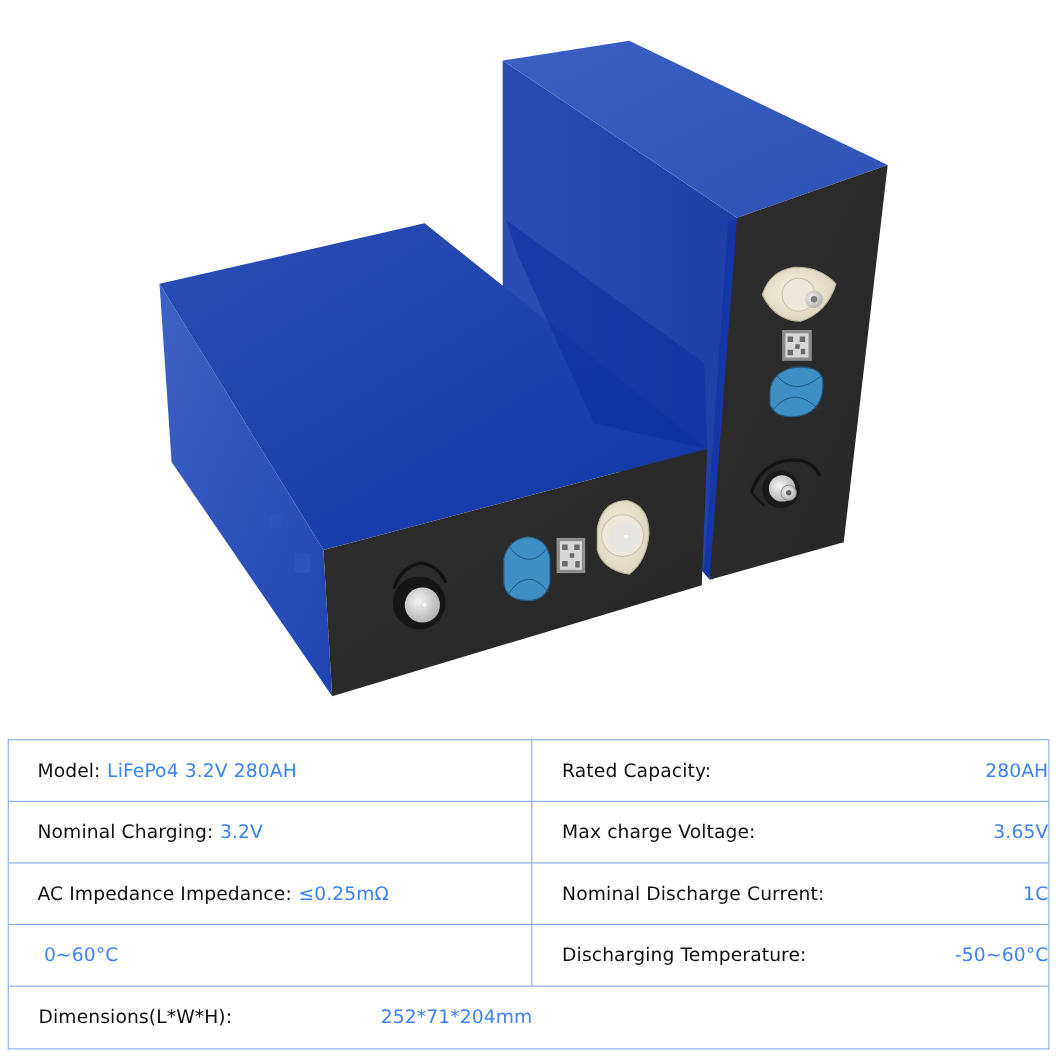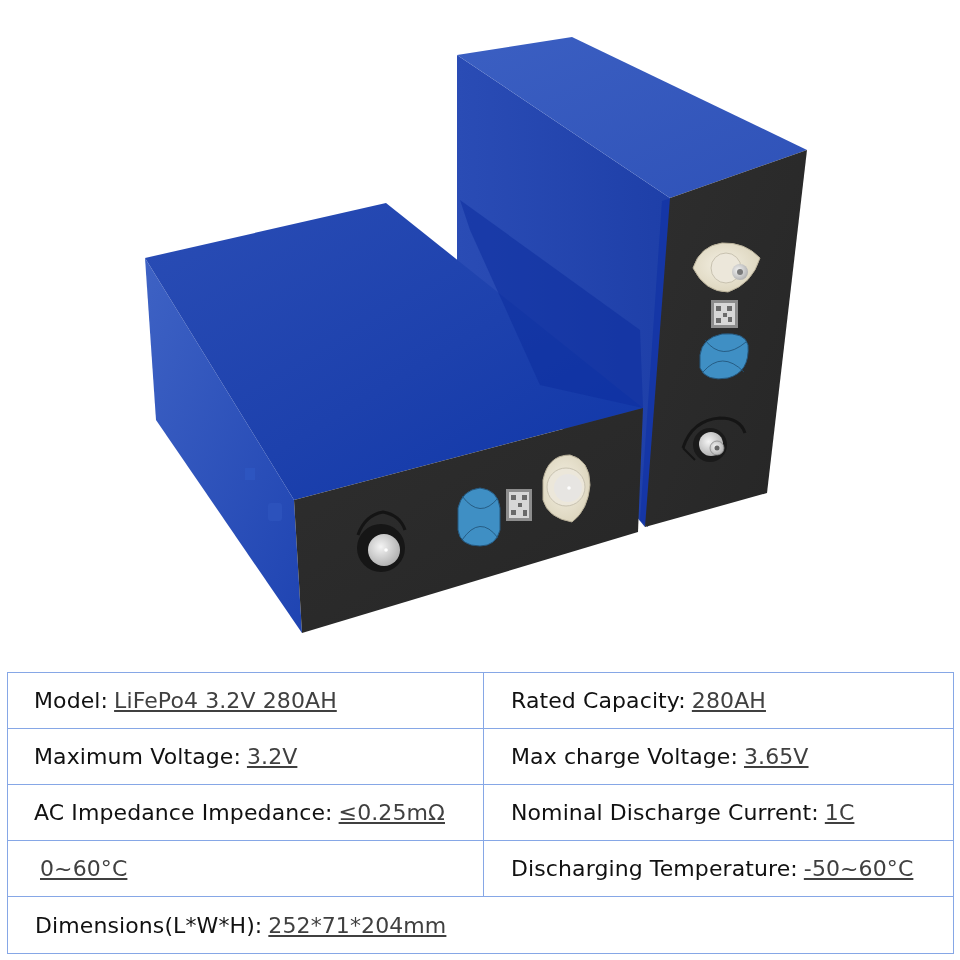--- a/index.html
+++ b/index.html
@@ -8,26 +8,26 @@
   .product-figure { position: absolute; left: 0; top: 0; width: 960px; height: 660px; }
   .product-figure svg { display: block; }
   .spec-table {
     position: absolute; left: 7px; top: 672px; width: 947px; height: 282px;
     border: 1.5px solid #86a7e6; box-sizing: border-box;
     display: grid; grid-template-columns: 476px 1fr; grid-template-rows: repeat(5, 1fr);
   }
   .spec-cell {
     border-right: 1.5px solid #86a7e6; border-bottom: 1.5px solid #86a7e6;
     display: flex; align-items: center; padding-left: 26px;
-    font-size: 22px; color: #111; white-space: nowrap; letter-spacing: 0.1px;
+    font-size: 17px; color: #111; white-space: nowrap; letter-spacing: 0.1px;
   }
-  .spec-cell.right { border-right: none; padding-left: 27px; }
+  .spec-cell.right { border-right: none; padding-left: 27px; justify-content: space-between; }
   .spec-cell.last-row { border-bottom: none; }
   .spec-label { color: #111; }
-  .spec-value { color: #404040; margin-left: 6px; text-decoration: underline; }
+  .spec-value { color: #3b82f6; margin-left: 6px; }
 </style>
 </head>
 <body>
 
 <div class="product-figure">
   <svg width="960" height="660" viewBox="0 0 960 660" xmlns="http://www.w3.org/2000/svg">
     <defs>
       <linearGradient id="tallTop" x1="0" y1="0" x2="1" y2="1">
         <stop offset="0" stop-color="#3b5fc2"></stop>
         <stop offset="1" stop-color="#2f52b8"></stop>
@@ -142,21 +142,21 @@
   <div class="spec-cell">
     <span class="spec-label">Model:</span>
     <span class="spec-value">LiFePo4 3.2V 280AH</span>
   </div>
   <div class="spec-cell right">
     <span class="spec-label">Rated Capacity:</span>
     <span class="spec-value">280AH</span>
   </div>
 
   <div class="spec-cell">
-    <span class="spec-label">Maximum Voltage:</span>
+    <span class="spec-label">Nominal Charging:</span>
     <span class="spec-value">3.2V</span>
   </div>
   <div class="spec-cell right">
     <span class="spec-label">Max charge Voltage:</span>
     <span class="spec-value">3.65V</span>
   </div>
 
   <div class="spec-cell">
     <span class="spec-label">AC Impedance Impedance:</span>
     <span class="spec-value">≤0.25mΩ</span>

